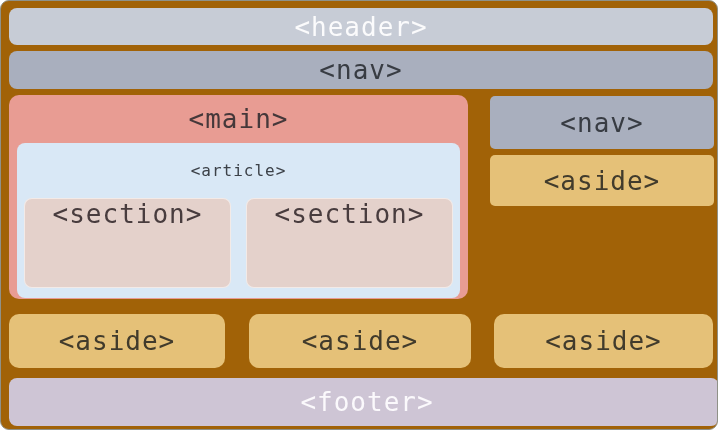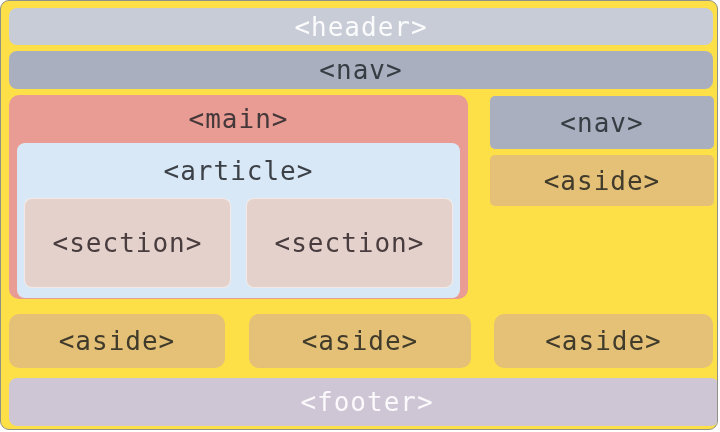--- a/index.html
+++ b/index.html
@@ -4,21 +4,21 @@
 <style>
   html, body { margin: 0; padding: 0; }
   body {
     width: 720px; height: 432px;
     font-family: "DejaVu Sans Mono", "Liberation Mono", monospace;
     background: #ffffff;
   }
   .frame {
     position: relative;
     width: 718px; height: 430px;
-    background: #fde047;
+    background: #a16207;
     border: 1px solid #8f9188;
     border-radius: 9px;
     overflow: hidden;
     box-sizing: border-box;
   }
   .block {
     position: absolute;
     display: flex;
     align-items: center;
     justify-content: center;
@@ -44,30 +44,30 @@
   .main-label {
     height: 48px; display: flex; align-items: center; justify-content: center;
     font-size: 26px; letter-spacing: 1px;
   }
   .article-block {
     margin: 0 8px; height: 155px;
     background: #d9e8f6; border-radius: 8px; color: #3c4148;
   }
   .article-label {
     height: 55px; display: flex; align-items: center; justify-content: center;
-    font-size: 26px; letter-spacing: 1px;
+    font-size: 16px; letter-spacing: 1px;
   }
   .sections-row {
     display: flex; gap: 15px; padding: 0 7px;
   }
   .section-block {
     flex: 1; height: 88px;
     background: #e4d1cb; border: 1px solid rgba(255,255,255,0.55);
     border-radius: 8px; color: #483c3e;
-    display: flex; align-items: center; justify-content: center;
+    display: flex; justify-content: center;
     font-size: 26px; letter-spacing: 1px;
   }
   .navside-block {
     left: 489px; top: 95px; width: 224px; height: 53px;
     background: #a9afbe; border-radius: 5px; color: #383c43;
   }
   .asideside-block {
     left: 489px; top: 154px; width: 224px; height: 51px;
     background: #e5c178; border-radius: 5px; color: #413b2c;
   }

